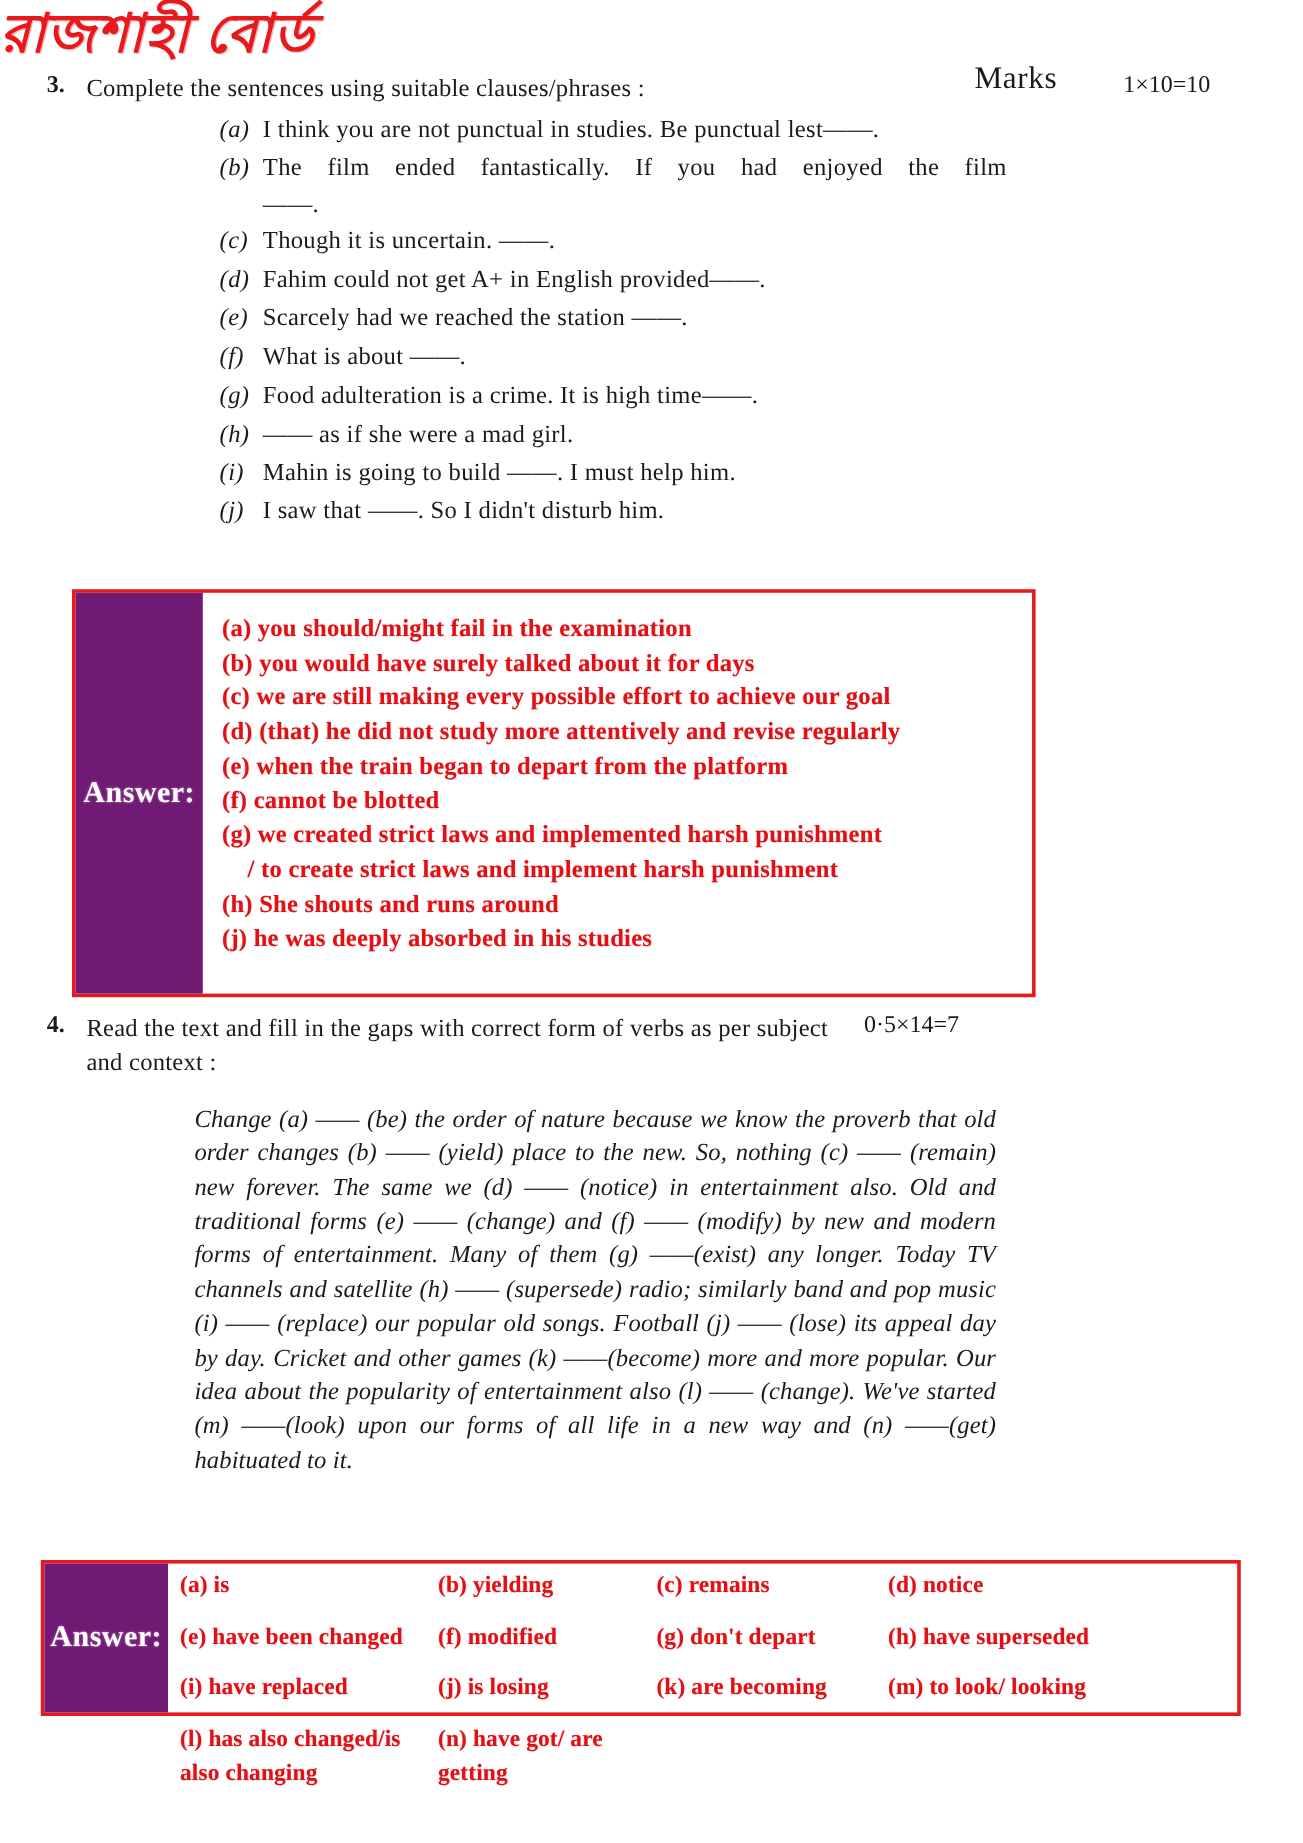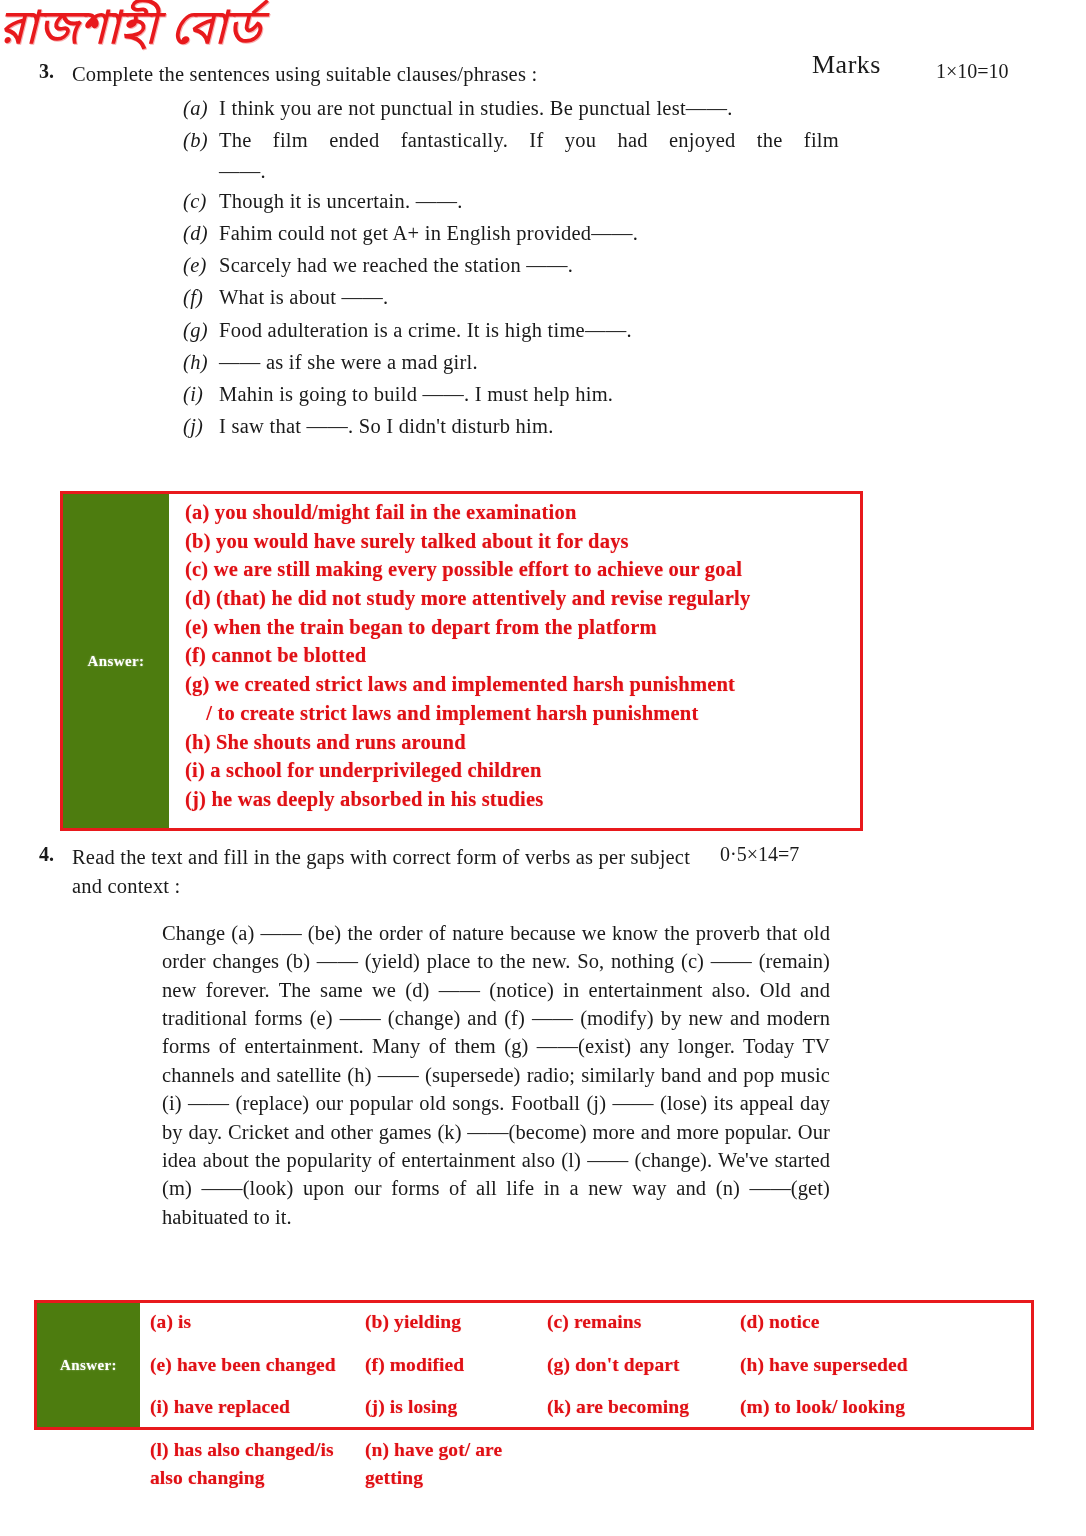--- a/index.html
+++ b/index.html
@@ -109,34 +109,34 @@
   }
 
   
   .answer-box {
     border: 3px solid #e8191c;
     display: flex;
     background: #fff;
     box-sizing: border-box;
   }
   .answer-tab {
-    background: #4d7c0f;
+    background: #701a75;
     color: #ffffff;
     flex: 0 0 auto;
     display: flex;
     align-items: center;
     justify-content: center;
     font-weight: bold;
-    font-size: 15px;
+    font-size: 25px;
     letter-spacing: .4px;
     text-shadow: 0 0 2px rgba(255,255,255,.5);
   }
   .answer-body {
     flex: 1 1 auto;
-    padding: 4px 10px 8px 16px;
+    padding: 16px 10px 8px 16px;
   }
   .ans-line {
     color: #e01015;
     font-weight: bold;
     font-size: 20.5px;
     line-height: 1.40;
     letter-spacing: .2px;
     white-space: pre;
     text-shadow: 0 0 1px rgba(224,16,21,.4);
   }
@@ -180,21 +180,21 @@
   .ans-cell {
     color: #e01015;
     font-weight: bold;
     font-size: 19.5px;
     line-height: 1.42;
     letter-spacing: .1px;
     text-shadow: 0 0 1px rgba(224,16,21,.4);
   }
 
   .section-q4 { margin-top: 52px; }
-  .passage-wrap { margin-top: 18px; }
+  .passage-wrap { margin-top: 18px; font-style: italic; }
 </style>
 </head>
 <body>
 
 <div class="board-header">
   <span class="board-title">রাজশাহী বোর্ড</span>
 </div>
 <div class="marks-label">Marks</div>
 
 <div class="question">
@@ -254,21 +254,20 @@
   <div class="answer-body">
     <div class="ans-line">(a) you should/might fail in the examination</div>
     <div class="ans-line">(b) you would have surely talked about it for days</div>
     <div class="ans-line">(c) we are still making every possible effort to achieve our goal</div>
     <div class="ans-line">(d) (that) he did not study more attentively and revise regularly</div>
     <div class="ans-line">(e) when the train began to depart from the platform</div>
     <div class="ans-line">(f) cannot be blotted</div>
     <div class="ans-line">(g) we created strict laws and implemented harsh punishment</div>
     <div class="ans-line">    / to create strict laws and implement harsh punishment</div>
     <div class="ans-line">(h) She shouts and runs around</div>
-    <div class="ans-line">(i) a school for underprivileged children</div>
     <div class="ans-line">(j) he was deeply absorbed in his studies</div>
   </div>
 </div>
 
 <div class="question section-q4" style="margin-top:402px;">
   <div class="q-head">
     <div class="q-num">4.</div>
     <div class="q-text" style="max-width:640px;">Read the text and fill in the gaps with correct form of verbs as per subject and context :</div>
     <div class="q-marks">0·5×14=7</div>
   </div>

